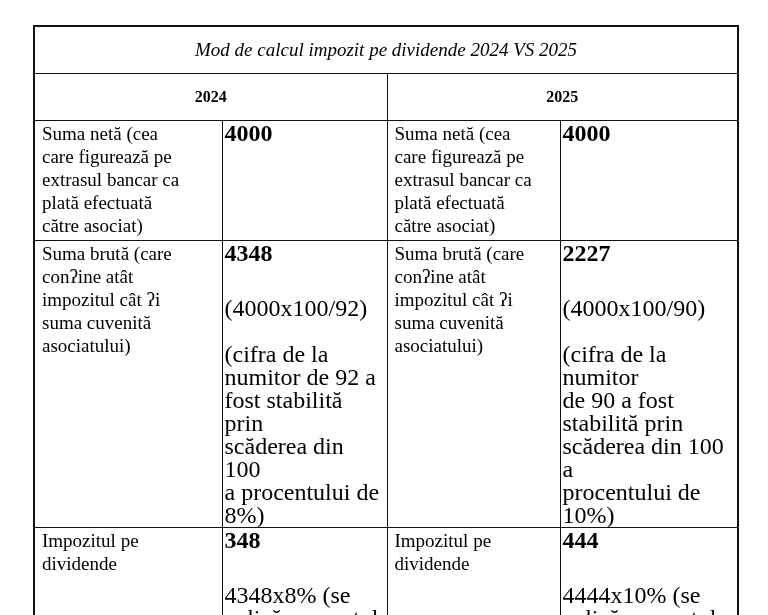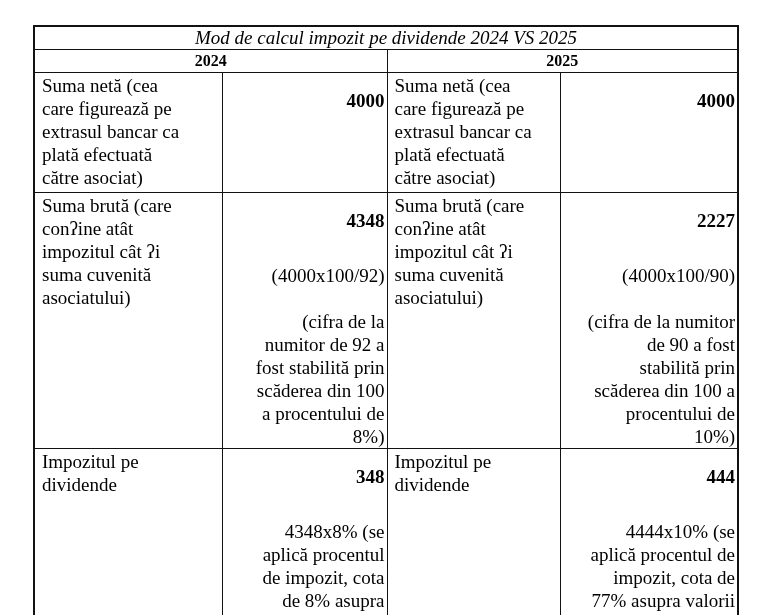--- a/index.html
+++ b/index.html
@@ -27,21 +27,21 @@
     table-layout: fixed;
   }
   table.calc-table, table.calc-table td {
     border: 1.6px solid #121212;
   }
   table.calc-table {
     border-width: 2px;
   }
   td {
     vertical-align: top;
-    padding: 0;
+    padding: 12px;
     overflow: hidden;
   }
   .title-cell {
     height: 22px;
     text-align: center;
     font-style: italic;
     font-size: 19px;
     line-height: 22px;
     white-space: nowrap;
   }
@@ -54,24 +54,24 @@
   }
   .label-cell {
     font-weight: normal;
     font-size: 19px;
     line-height: 23px;
     padding: 1px 3px 0 7px;
     white-space: pre-line;
     text-align: left;
   }
   .value-cell {
-    text-align: right;
-    font-size: 19px;
+    text-align: left;
+    font-size: 24px;
     line-height: 23px;
-    padding: 16px 2px 0 2px;
+    padding: 1px 2px 0 2px;
   }
   .val {
     font-weight: bold;
     white-space: pre-line;
   }
   .detail {
     font-weight: normal;
     white-space: pre-line;
     margin-top: 32px;
   }

